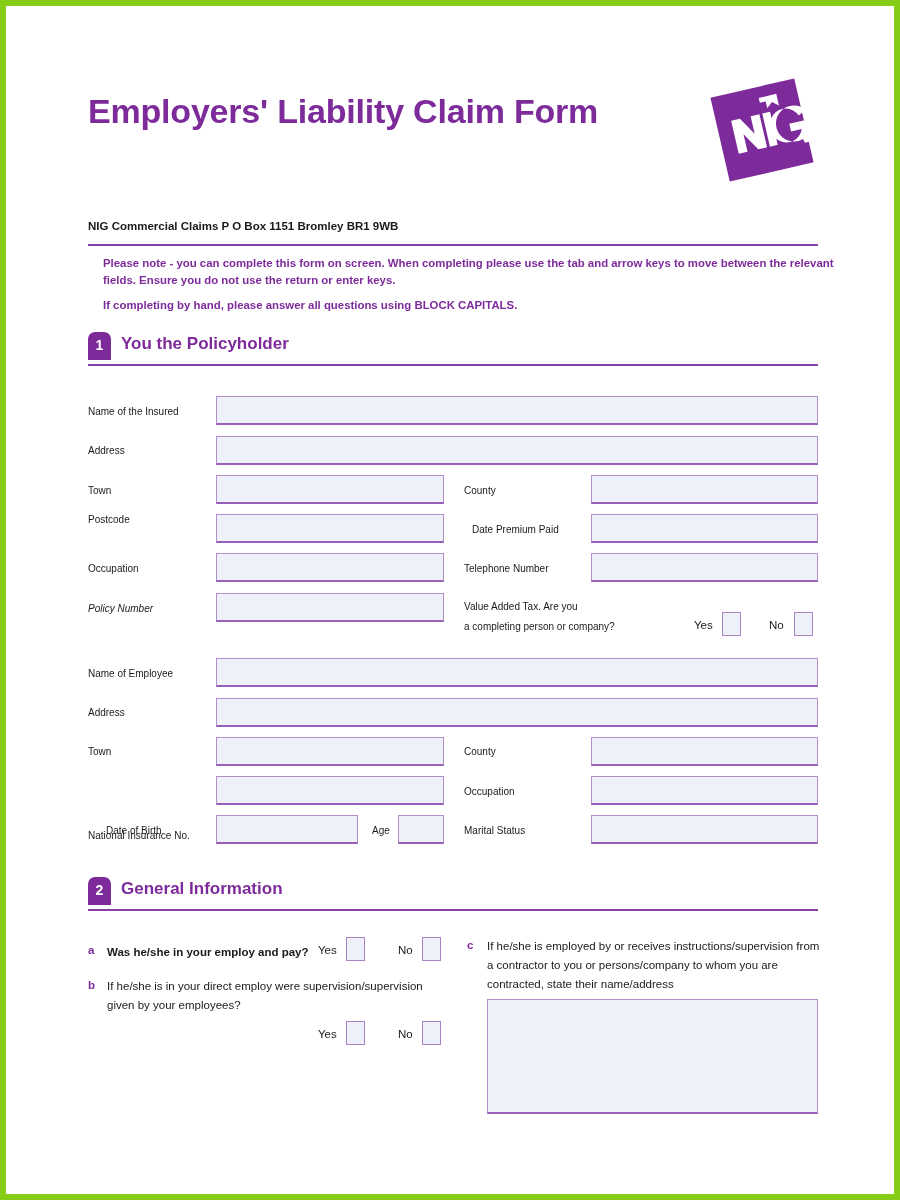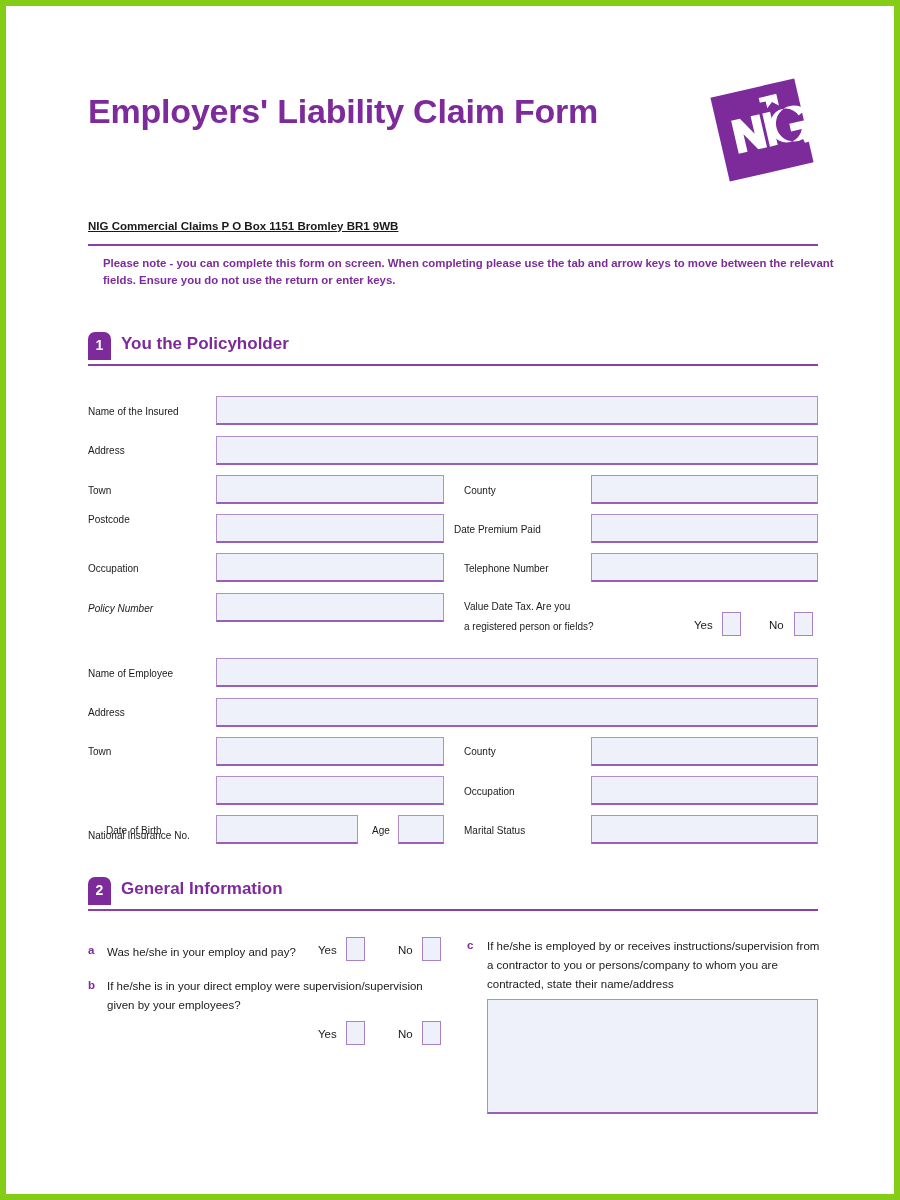--- a/index.html
+++ b/index.html
@@ -49,21 +49,20 @@
   .logo svg { display: block; }
 
   .addr-line {
     position: absolute;
     left: 82px;
     top: 214px;
     font-size: 11.5px;
     font-weight: bold;
     color: #1a1a1a;
     white-space: nowrap;
-    text-decoration: underline;
   }
 
   .rule-top {
     position: absolute;
     left: 82px;
     top: 238px;
     width: 730px;
     height: 2px;
     background: #8a3fa8;
   }
@@ -196,20 +195,21 @@
           <path d="M95 50 a16 17 0 1 0 0 14 h-11 v-8 h19 v22 h-8 l-1 -4 a18 18 0 1 1 9 -28 z"></path>
         </g>
       </svg>
     </div>
 
     <div class="addr-line">NIG Commercial Claims P O Box 1151 Bromley BR1 9WB</div>
     <div class="rule-top"></div>
 
     <div class="note">
       <p class="note-p1">Please note - you can complete this form on screen. When completing please use the tab and arrow keys to move between the relevant fields. Ensure you do not use the return or enter keys.</p>
+      <p class="note-p2">If completing by hand, please answer all questions using BLOCK CAPITALS.</p>
     </div>
   </div>
 
   <div class="section-head" style="top:326px;">
     <div class="sec-badge">1</div>
     <div class="sec-title">You the Policyholder</div>
     <div class="sec-underline"></div>
   </div>
 
   <div>
@@ -220,33 +220,33 @@
     <div class="label" style="left:82px; top:438px;">Address</div>
     <div class="field" style="left:210px; top:430px; width:602px; height:29px;"></div>
 
     <div class="label" style="left:82px; top:478px;">Town</div>
     <div class="field" style="left:210px; top:469px; width:228px; height:29px;"></div>
     <div class="label" style="left:458px; top:478px;">County</div>
     <div class="field" style="left:585px; top:469px; width:227px; height:29px;"></div>
 
     <div class="label" style="left:82px; top:507px;">Postcode</div>
     <div class="field" style="left:210px; top:508px; width:228px; height:29px;"></div>
-    <div class="label" style="left:448px; top:517px;text-align:right;">Date Premium Paid</div>
+    <div class="label" style="left:466px; top:517px;text-align:right;">Date Premium Paid</div>
     <div class="field" style="left:585px; top:508px; width:227px; height:29px;"></div>
 
     <div class="label" style="left:82px; top:556px;">Occupation</div>
     <div class="field" style="left:210px; top:547px; width:228px; height:29px;"></div>
     <div class="label" style="left:458px; top:556px;">Telephone Number</div>
     <div class="field" style="left:585px; top:547px; width:227px; height:29px;"></div>
 
     <div class="label" style="left:82px; top:596px;font-style:italic;">Policy Number</div>
     <div class="field" style="left:210px; top:587px; width:228px; height:29px;"></div>
 
-    <div class="label" style="left:458px; top:594px;">Value Date Tax. Are you</div>
-    <div class="label" style="left:458px; top:614px;">a registered person or fields?</div>
+    <div class="label" style="left:458px; top:594px;">Value Added Tax. Are you</div>
+    <div class="label" style="left:458px; top:614px;">a completing person or company?</div>
     <div class="yn-label" style="left:688px; top:613px;">Yes</div>
     <div class="checkbox" style="left:716px; top:606px;"></div>
     <div class="yn-label" style="left:763px; top:613px;">No</div>
     <div class="checkbox" style="left:788px; top:606px;"></div>
   </div>
 
   <div>
 
     <div class="label" style="left:82px; top:661px;">Name of Employee</div>
     <div class="field" style="left:210px; top:652px; width:602px; height:29px;"></div>
@@ -274,21 +274,21 @@
 
   <div class="section-head" style="top:871px;">
     <div class="sec-badge">2</div>
     <div class="sec-title">General Information</div>
     <div class="sec-underline"></div>
   </div>
 
   <div>
 
     <div class="q-letter" style="left:82px; top:938px;">a</div>
-    <div class="q-text" style="left:101px; top:937px; width:230px;">Was he/she in your employ and pay?</div>
+    <div class="q-text" style="left:101px; top:937px; width:230px;font-weight:bold;">Was he/she in your employ and pay?</div>
     <div class="yn-label" style="left:312px; top:938px;">Yes</div>
     <div class="checkbox" style="left:340px; top:931px;"></div>
     <div class="yn-label" style="left:392px; top:938px;">No</div>
     <div class="checkbox" style="left:416px; top:931px;"></div>
 
     <div class="q-letter" style="left:82px; top:973px;">b</div>
     <div class="q-text" style="left:101px; top:971px; width:340px;">If he/she is in your direct employ were supervision/supervision given by your employees?</div>
     <div class="yn-label" style="left:312px; top:1022px;">Yes</div>
     <div class="checkbox" style="left:340px; top:1015px;"></div>
     <div class="yn-label" style="left:392px; top:1022px;">No</div>

